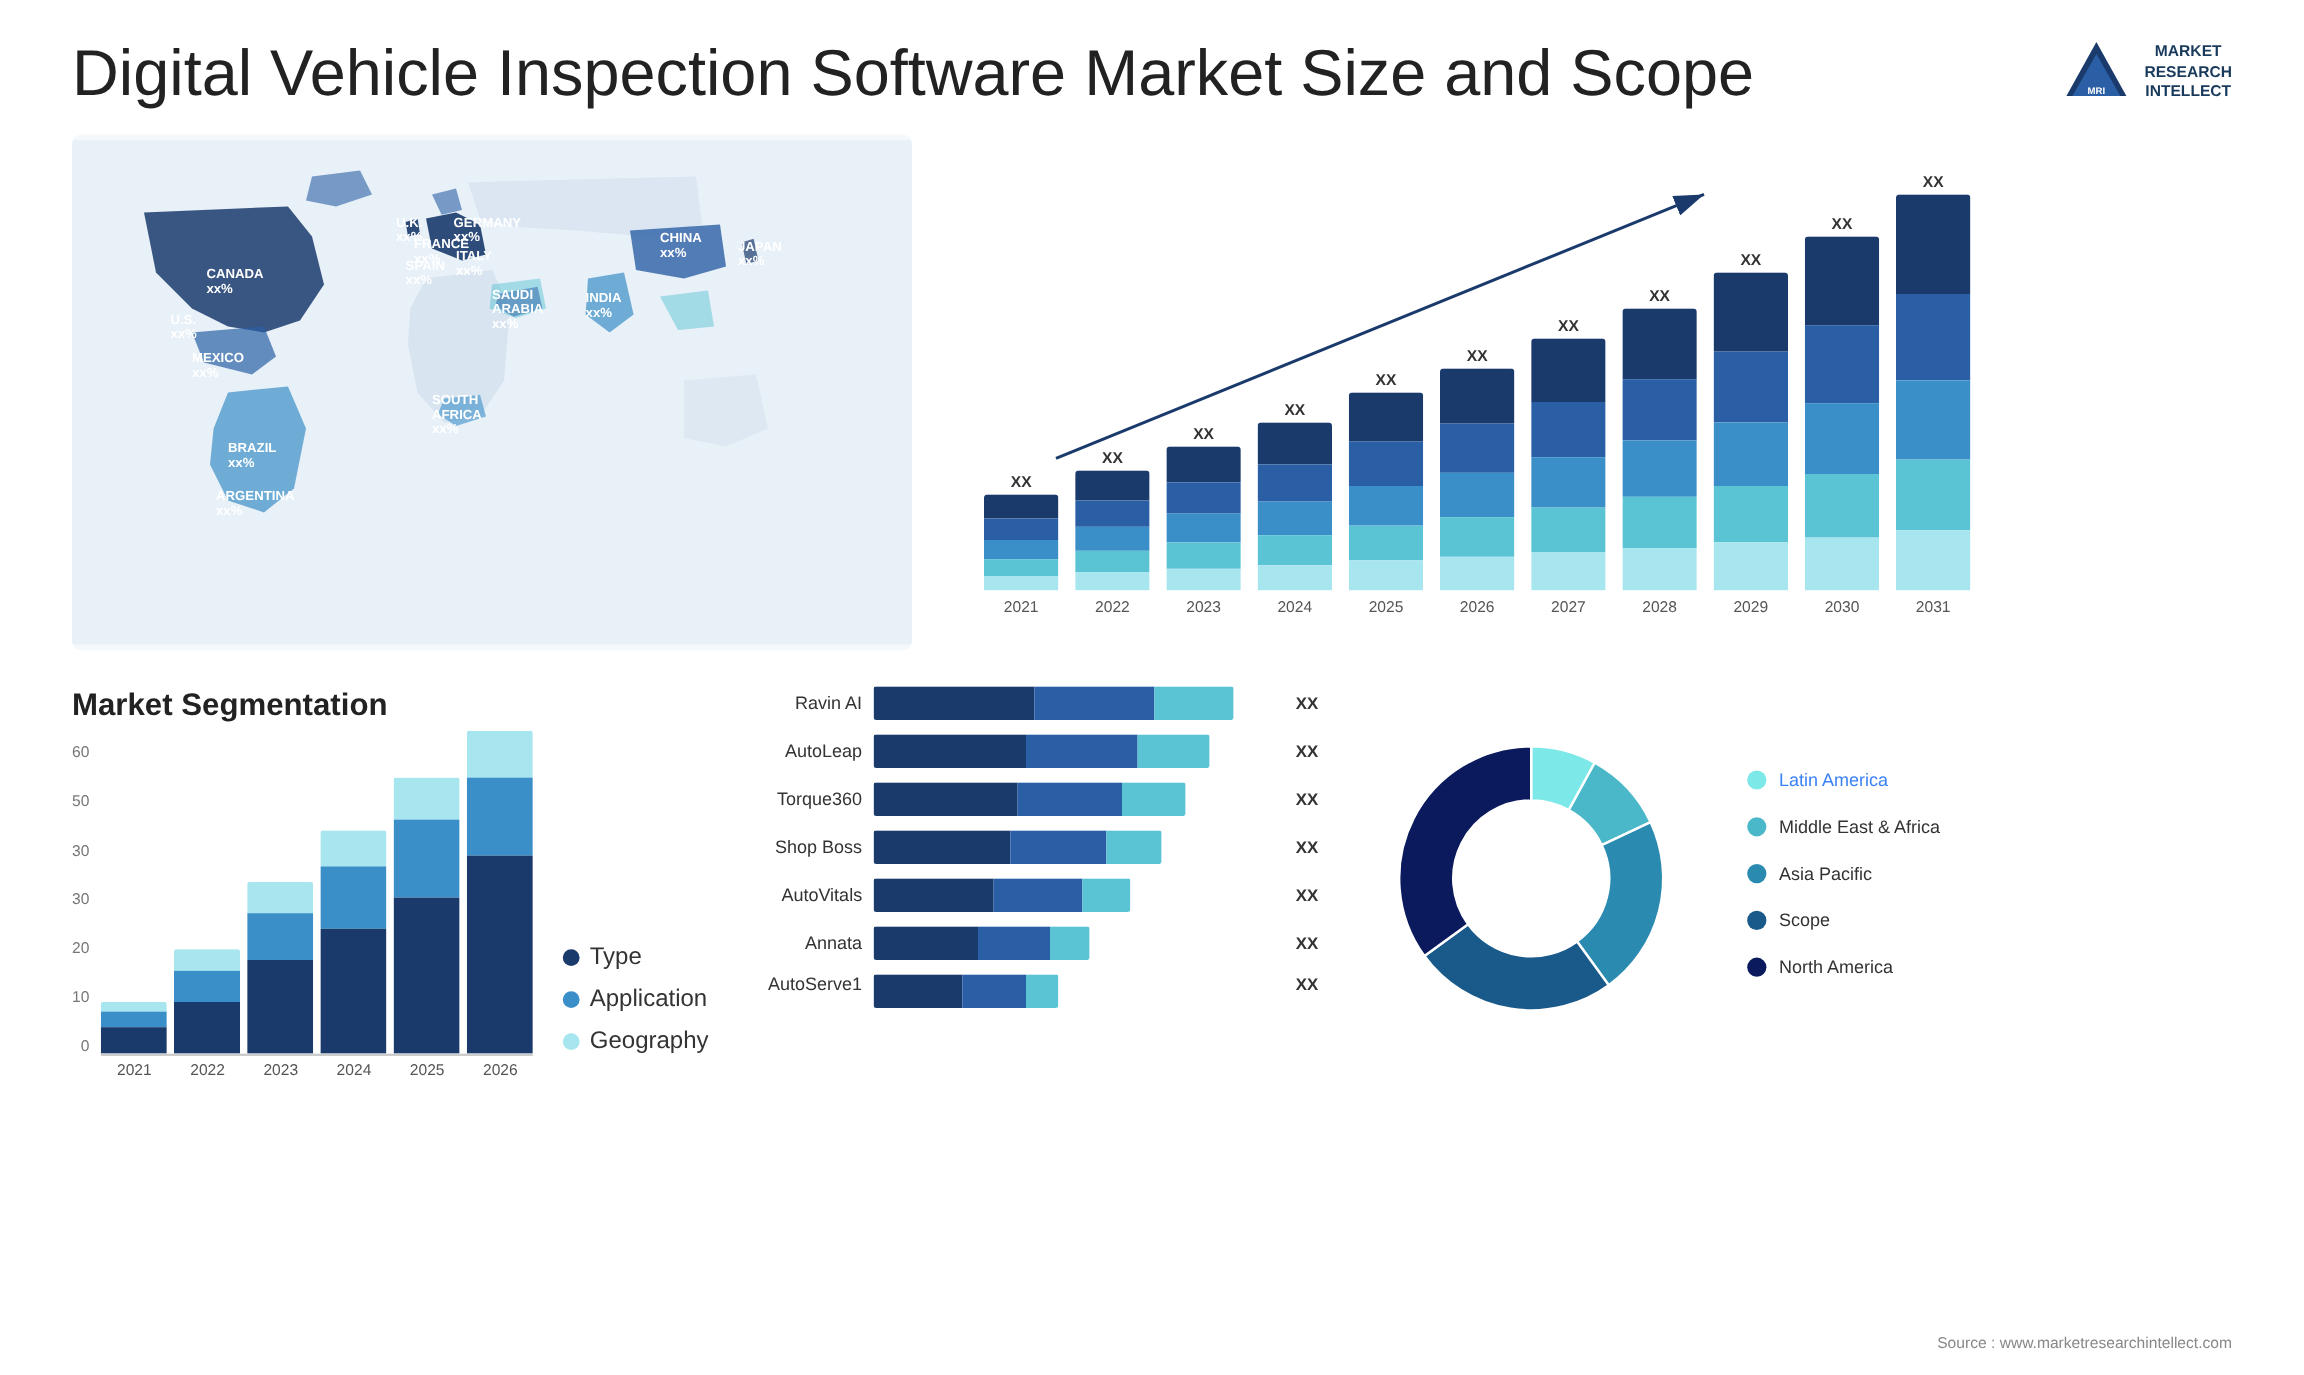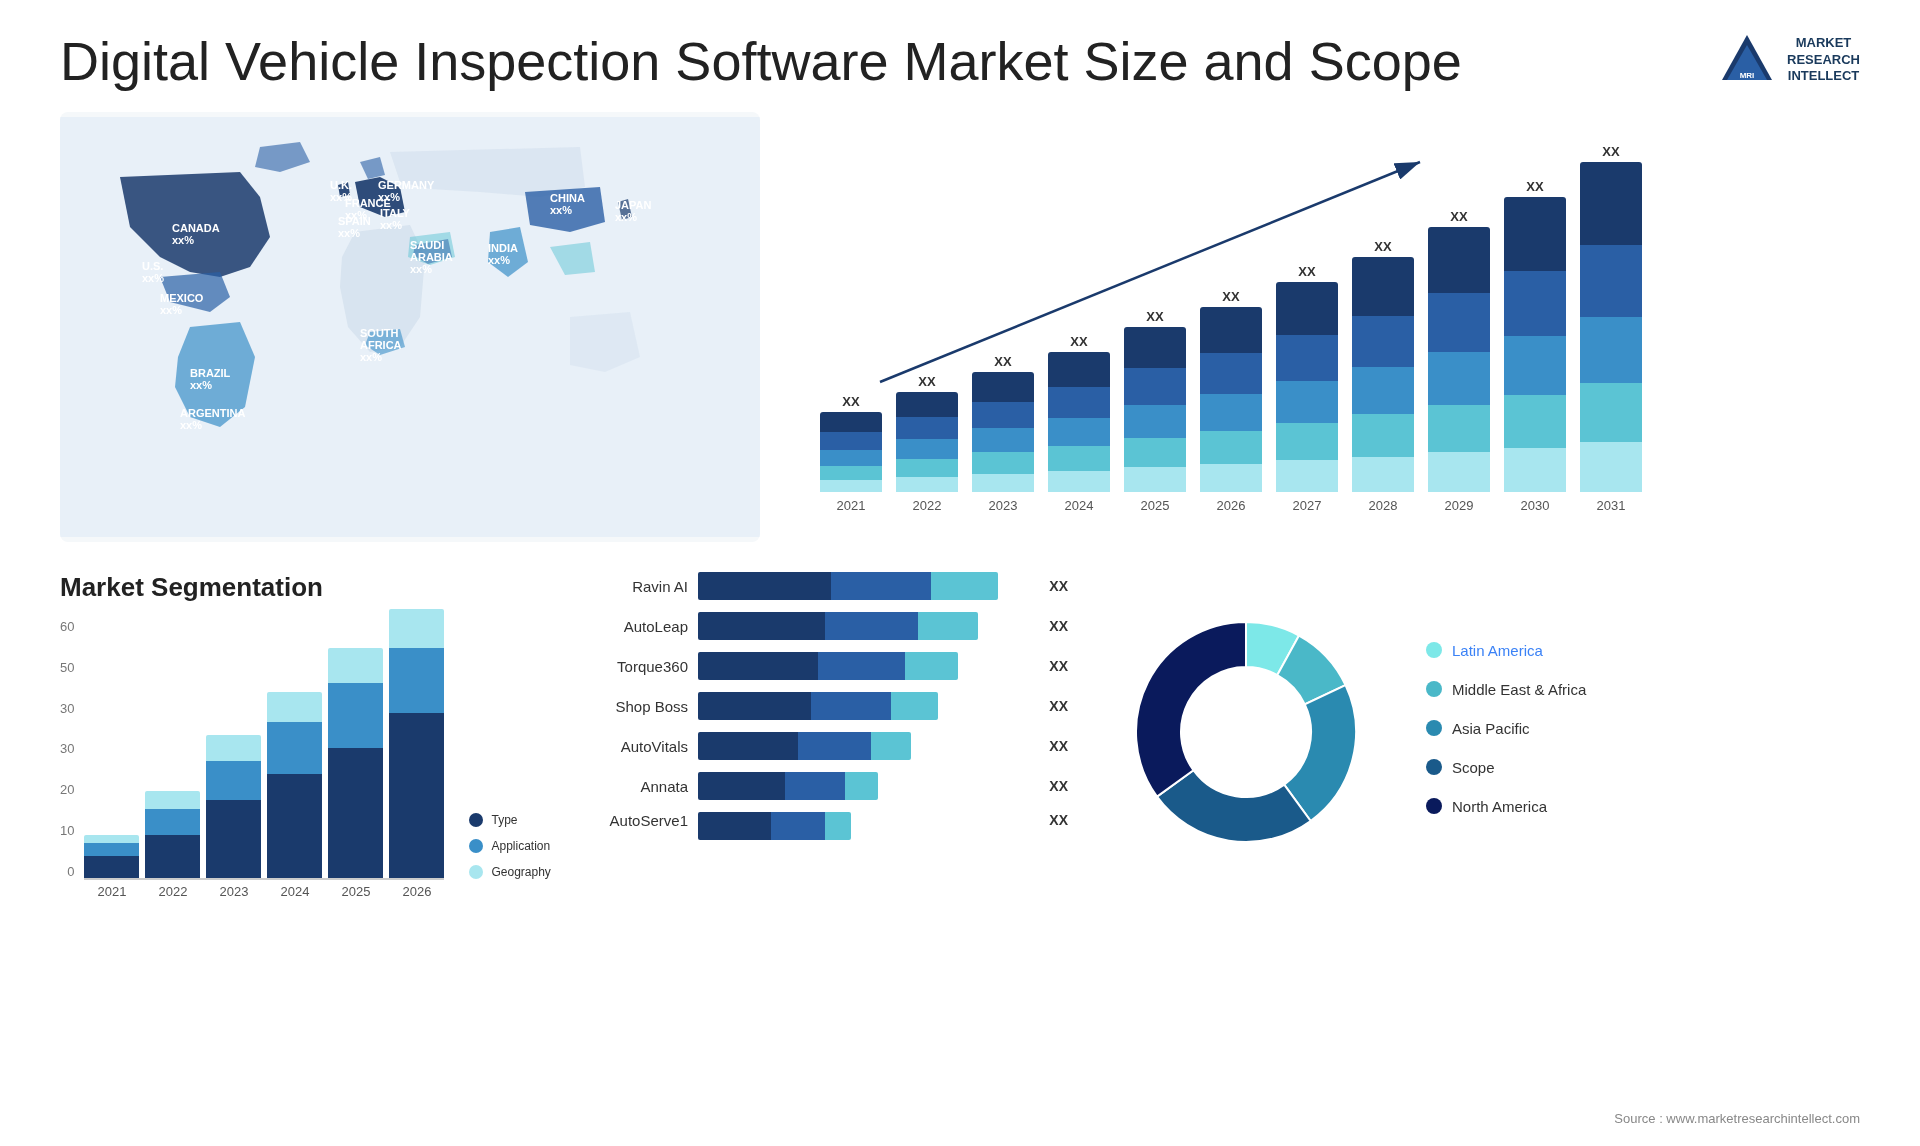--- a/index.html
+++ b/index.html
@@ -96,21 +96,21 @@
     .seg-legend {
       display: flex;
       flex-direction: column;
       gap: 12px;
       padding-bottom: 20px;
     }
     .legend-item {
       display: flex;
       align-items: center;
       gap: 8px;
-      font-size: 12px;
+      font-size: 20px;
       color: #333;
     }
     .legend-dot {
       width: 14px;
       height: 14px;
       border-radius: 50%;
     }
     .seg-y-axis {
       display: flex;
       flex-direction: column;

